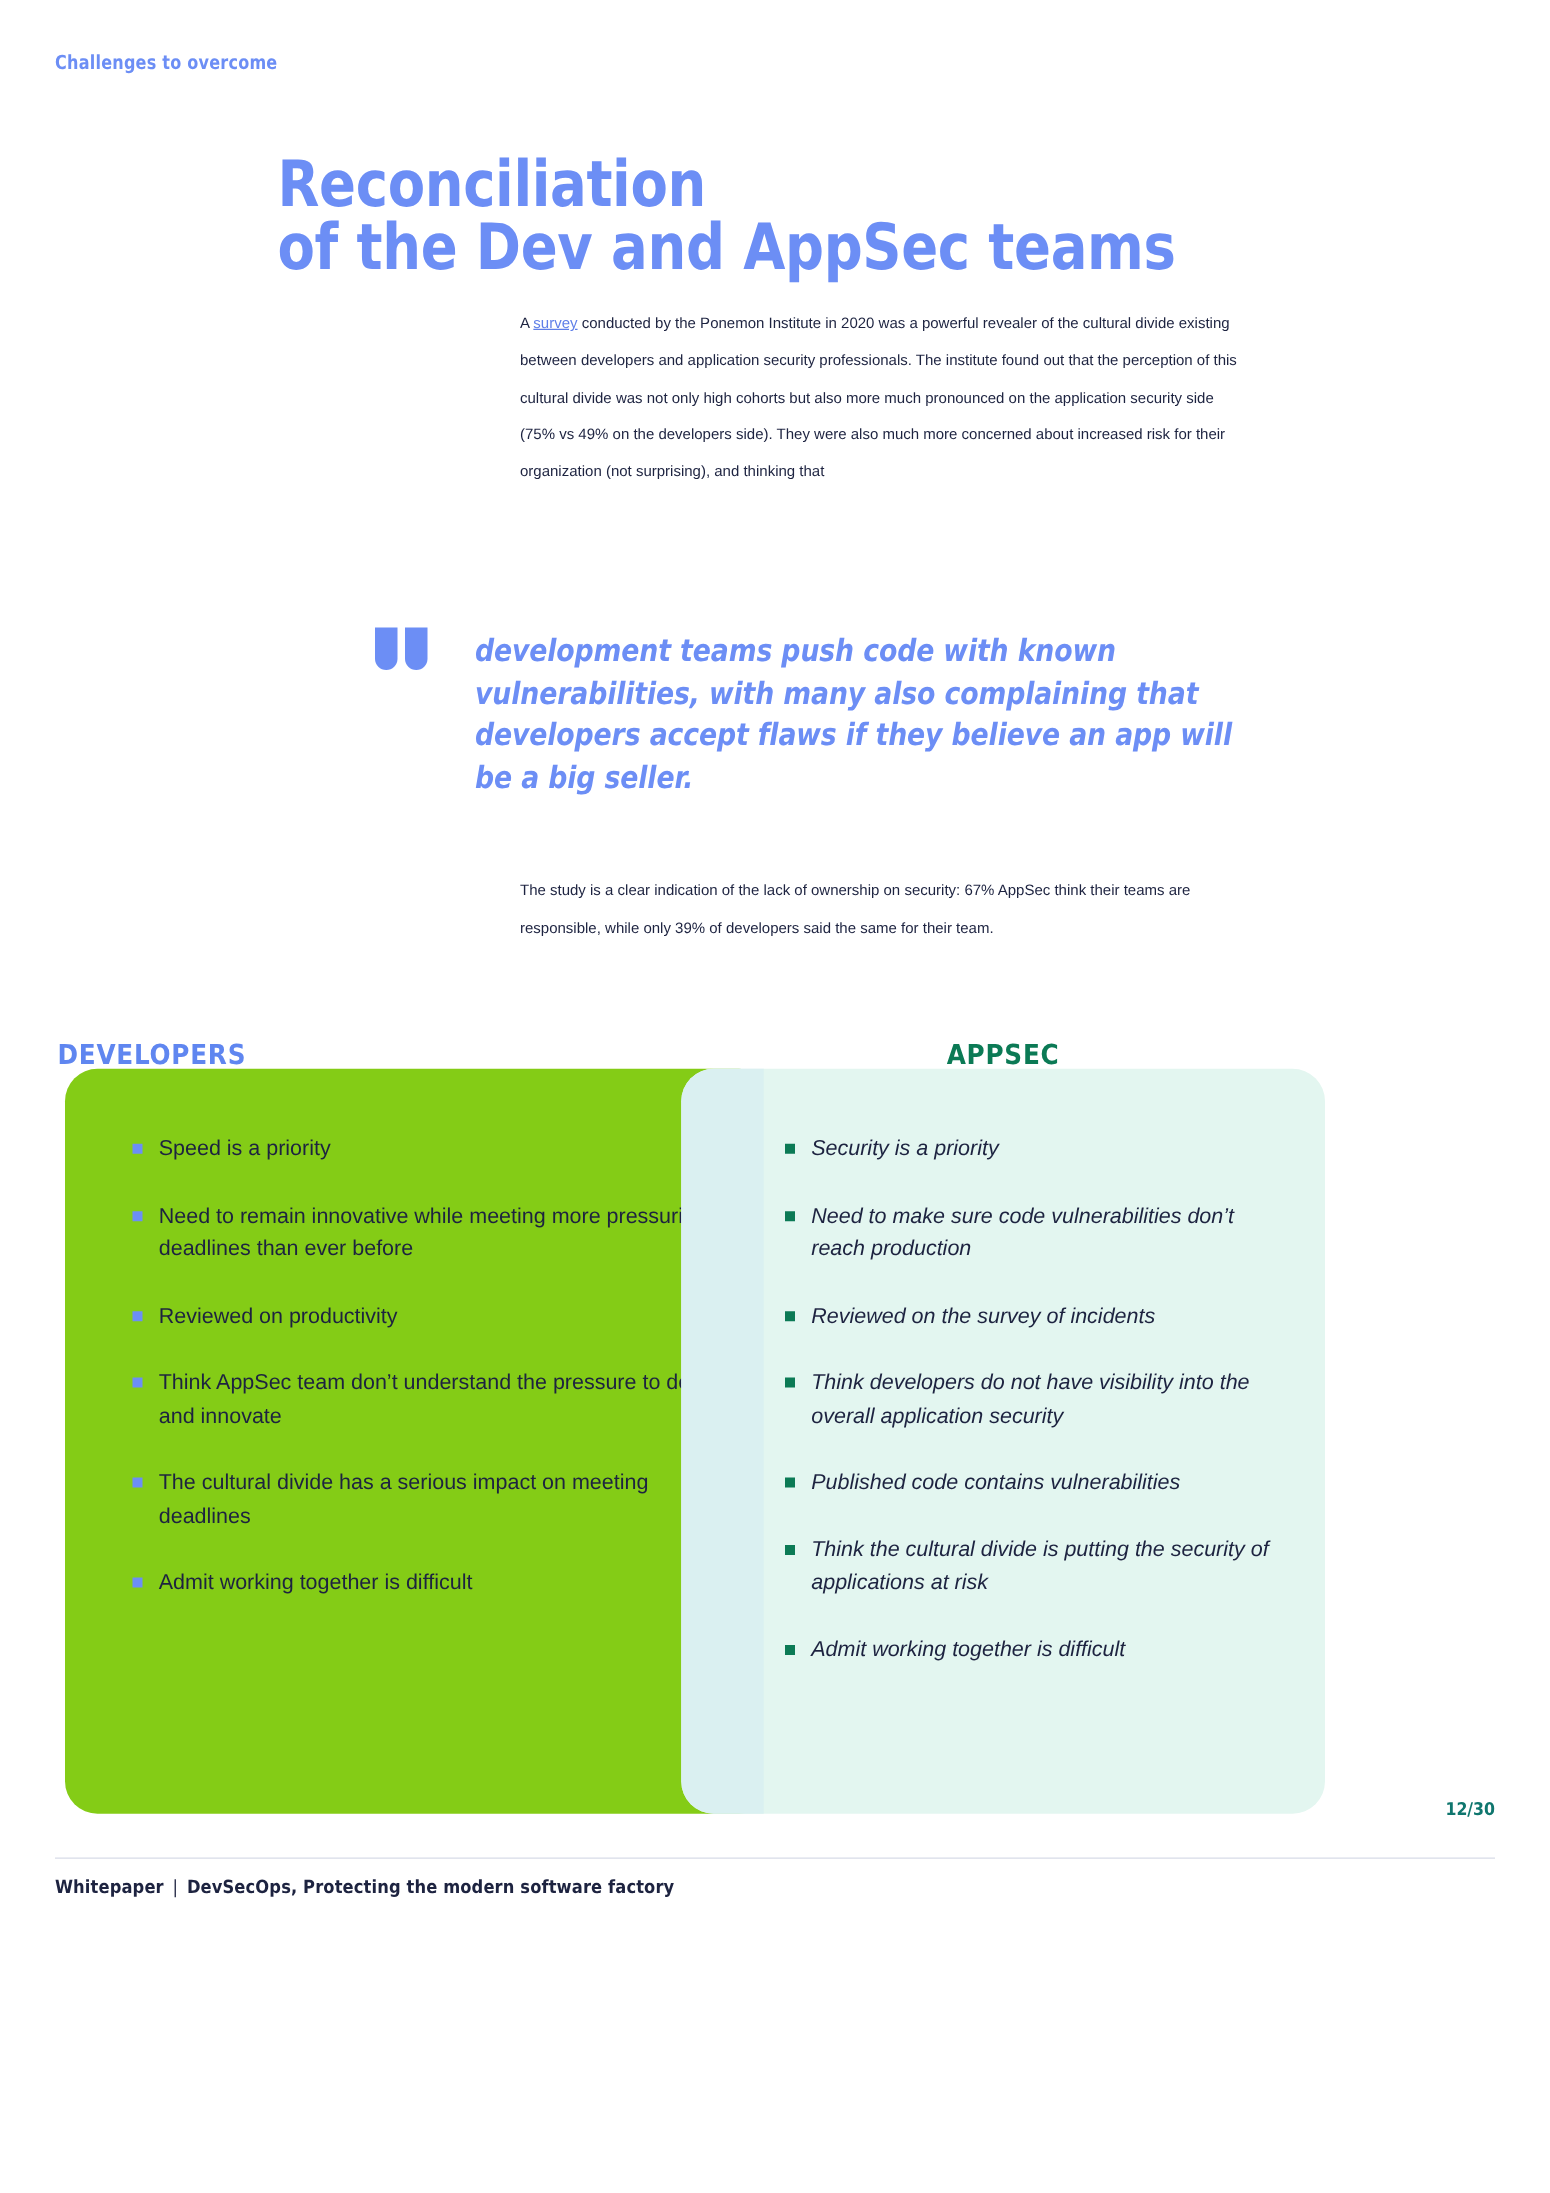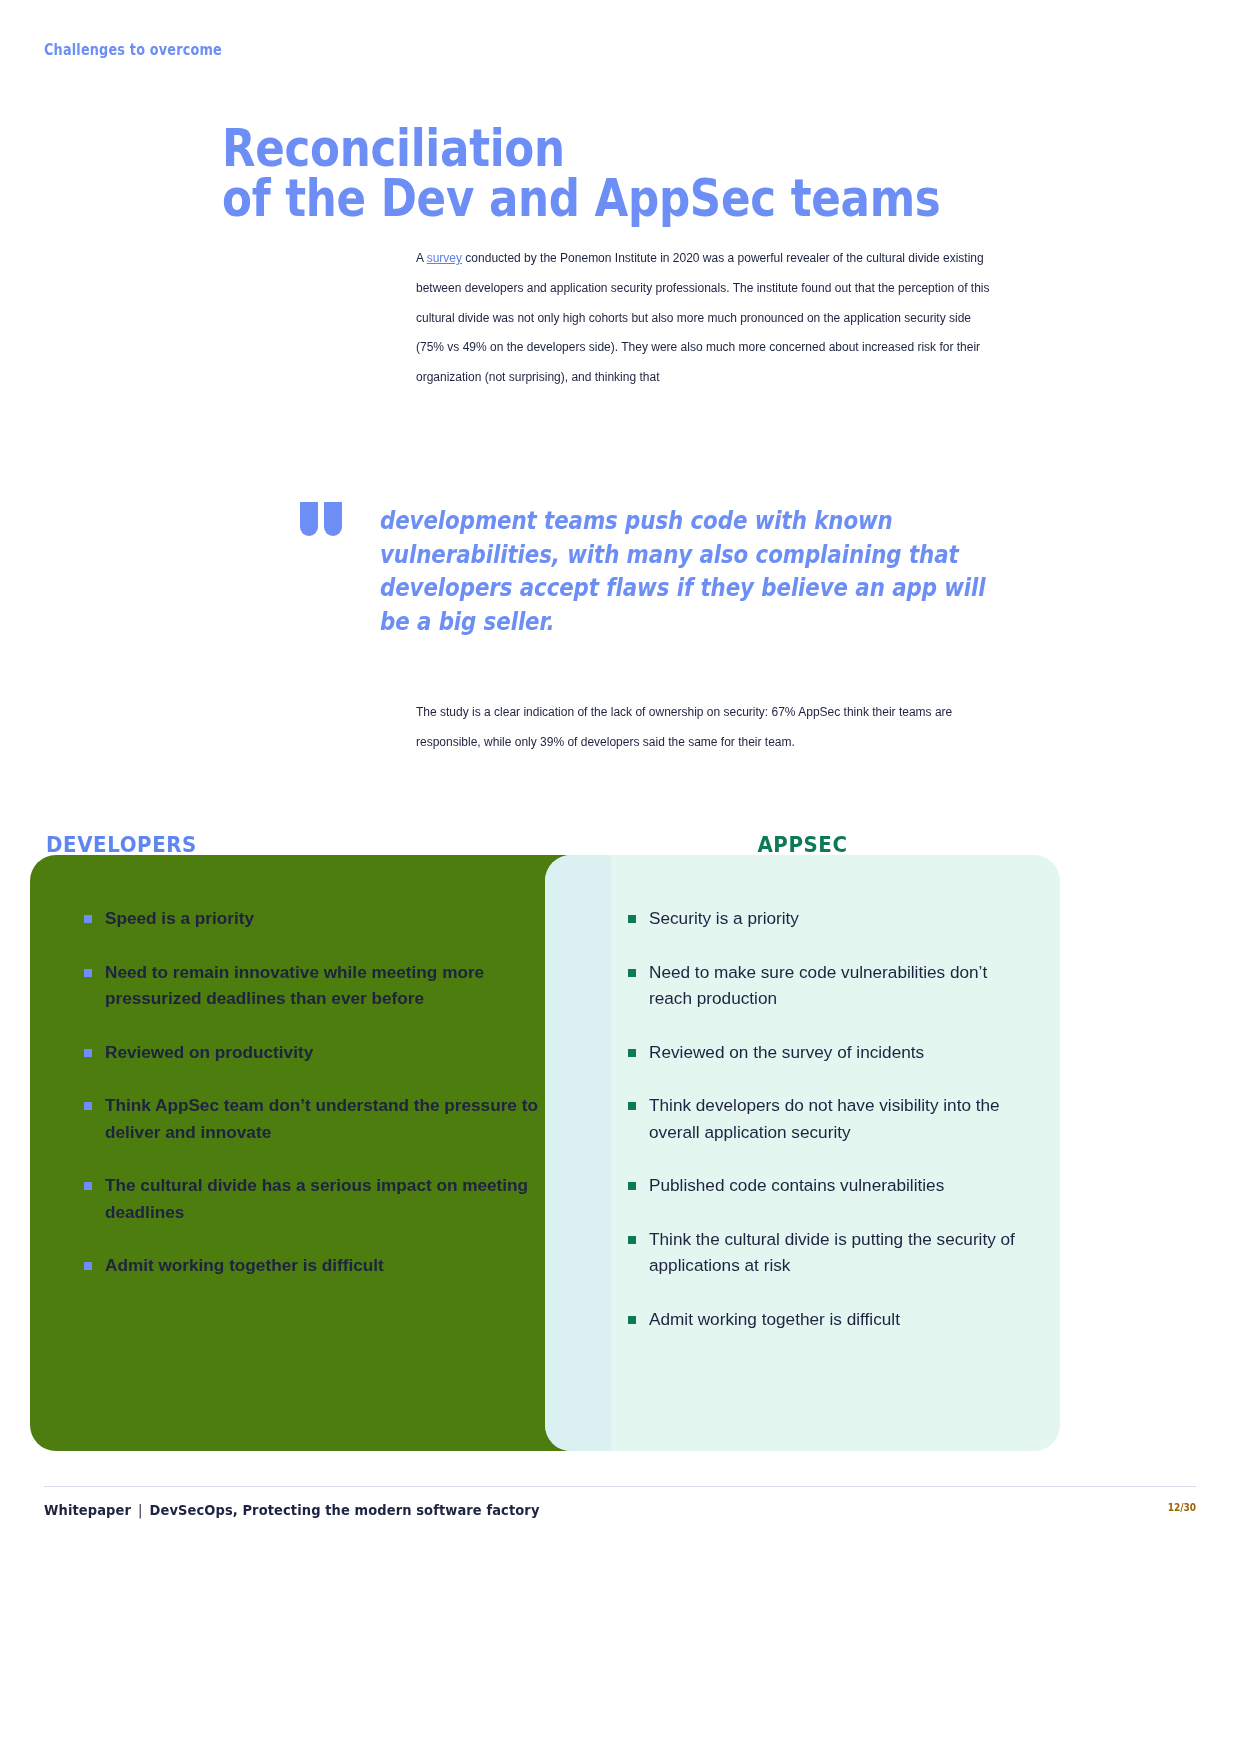--- a/index.html
+++ b/index.html
@@ -133,30 +133,30 @@
   }
 
   
   .card {
     position: absolute;
     top: 855px;
     height: 596px;
     border-radius: 26px;
   }
   #card-dev {
-    left: 30px;
+    left: 52px;
     width: 565px;
-    background: #4d7c0f;
-    font-weight: bold;
+    background: #84cc16;
   }
   #card-appsec {
     left: 545px;
     width: 515px;
     background: #e3f6f0;
     border-radius: 26px;
+    font-style: italic;
   }
   #card-appsec::before {
     content: "";
     position: absolute;
     left: 0; top: 0;
     width: 66px; height: 100%;
     background: #daf0f1;
     border-top-left-radius: 26px;
     border-bottom-left-radius: 26px;
   }
@@ -207,25 +207,25 @@
     font-family: "DejaVu Sans Condensed", "Liberation Sans Narrow", "Liberation Sans", sans-serif;
     font-weight: bold;
     font-size: 14.5px;
     color: #1d2340;
     letter-spacing: 0.1px;
   }
   .footer-left .sep { padding: 0 7px; font-weight: normal; }
   .footer-right {
     position: absolute;
     right: 44px;
-    top: 1502px;
-    font-family: "DejaVu Sans Condensed", "Liberation Sans Narrow", "Liberation Sans", sans-serif;
-    font-weight: bold;
-    font-size: 10px;
-    color: #a16207;
+    top: 1440px;
+    font-family: "DejaVu Sans Condensed", "Liberation Sans Narrow", "Liberation Sans", sans-serif;
+    font-weight: bold;
+    font-size: 14px;
+    color: #0f766e;
   }
 </style>
 </head>
 <body>
 
 <div class="eyebrow">Challenges to overcome</div>
 
 <h1 class="title">
   <span class="l1">Reconciliation</span>
   <span class="l2">of the Dev and AppSec teams</span>

